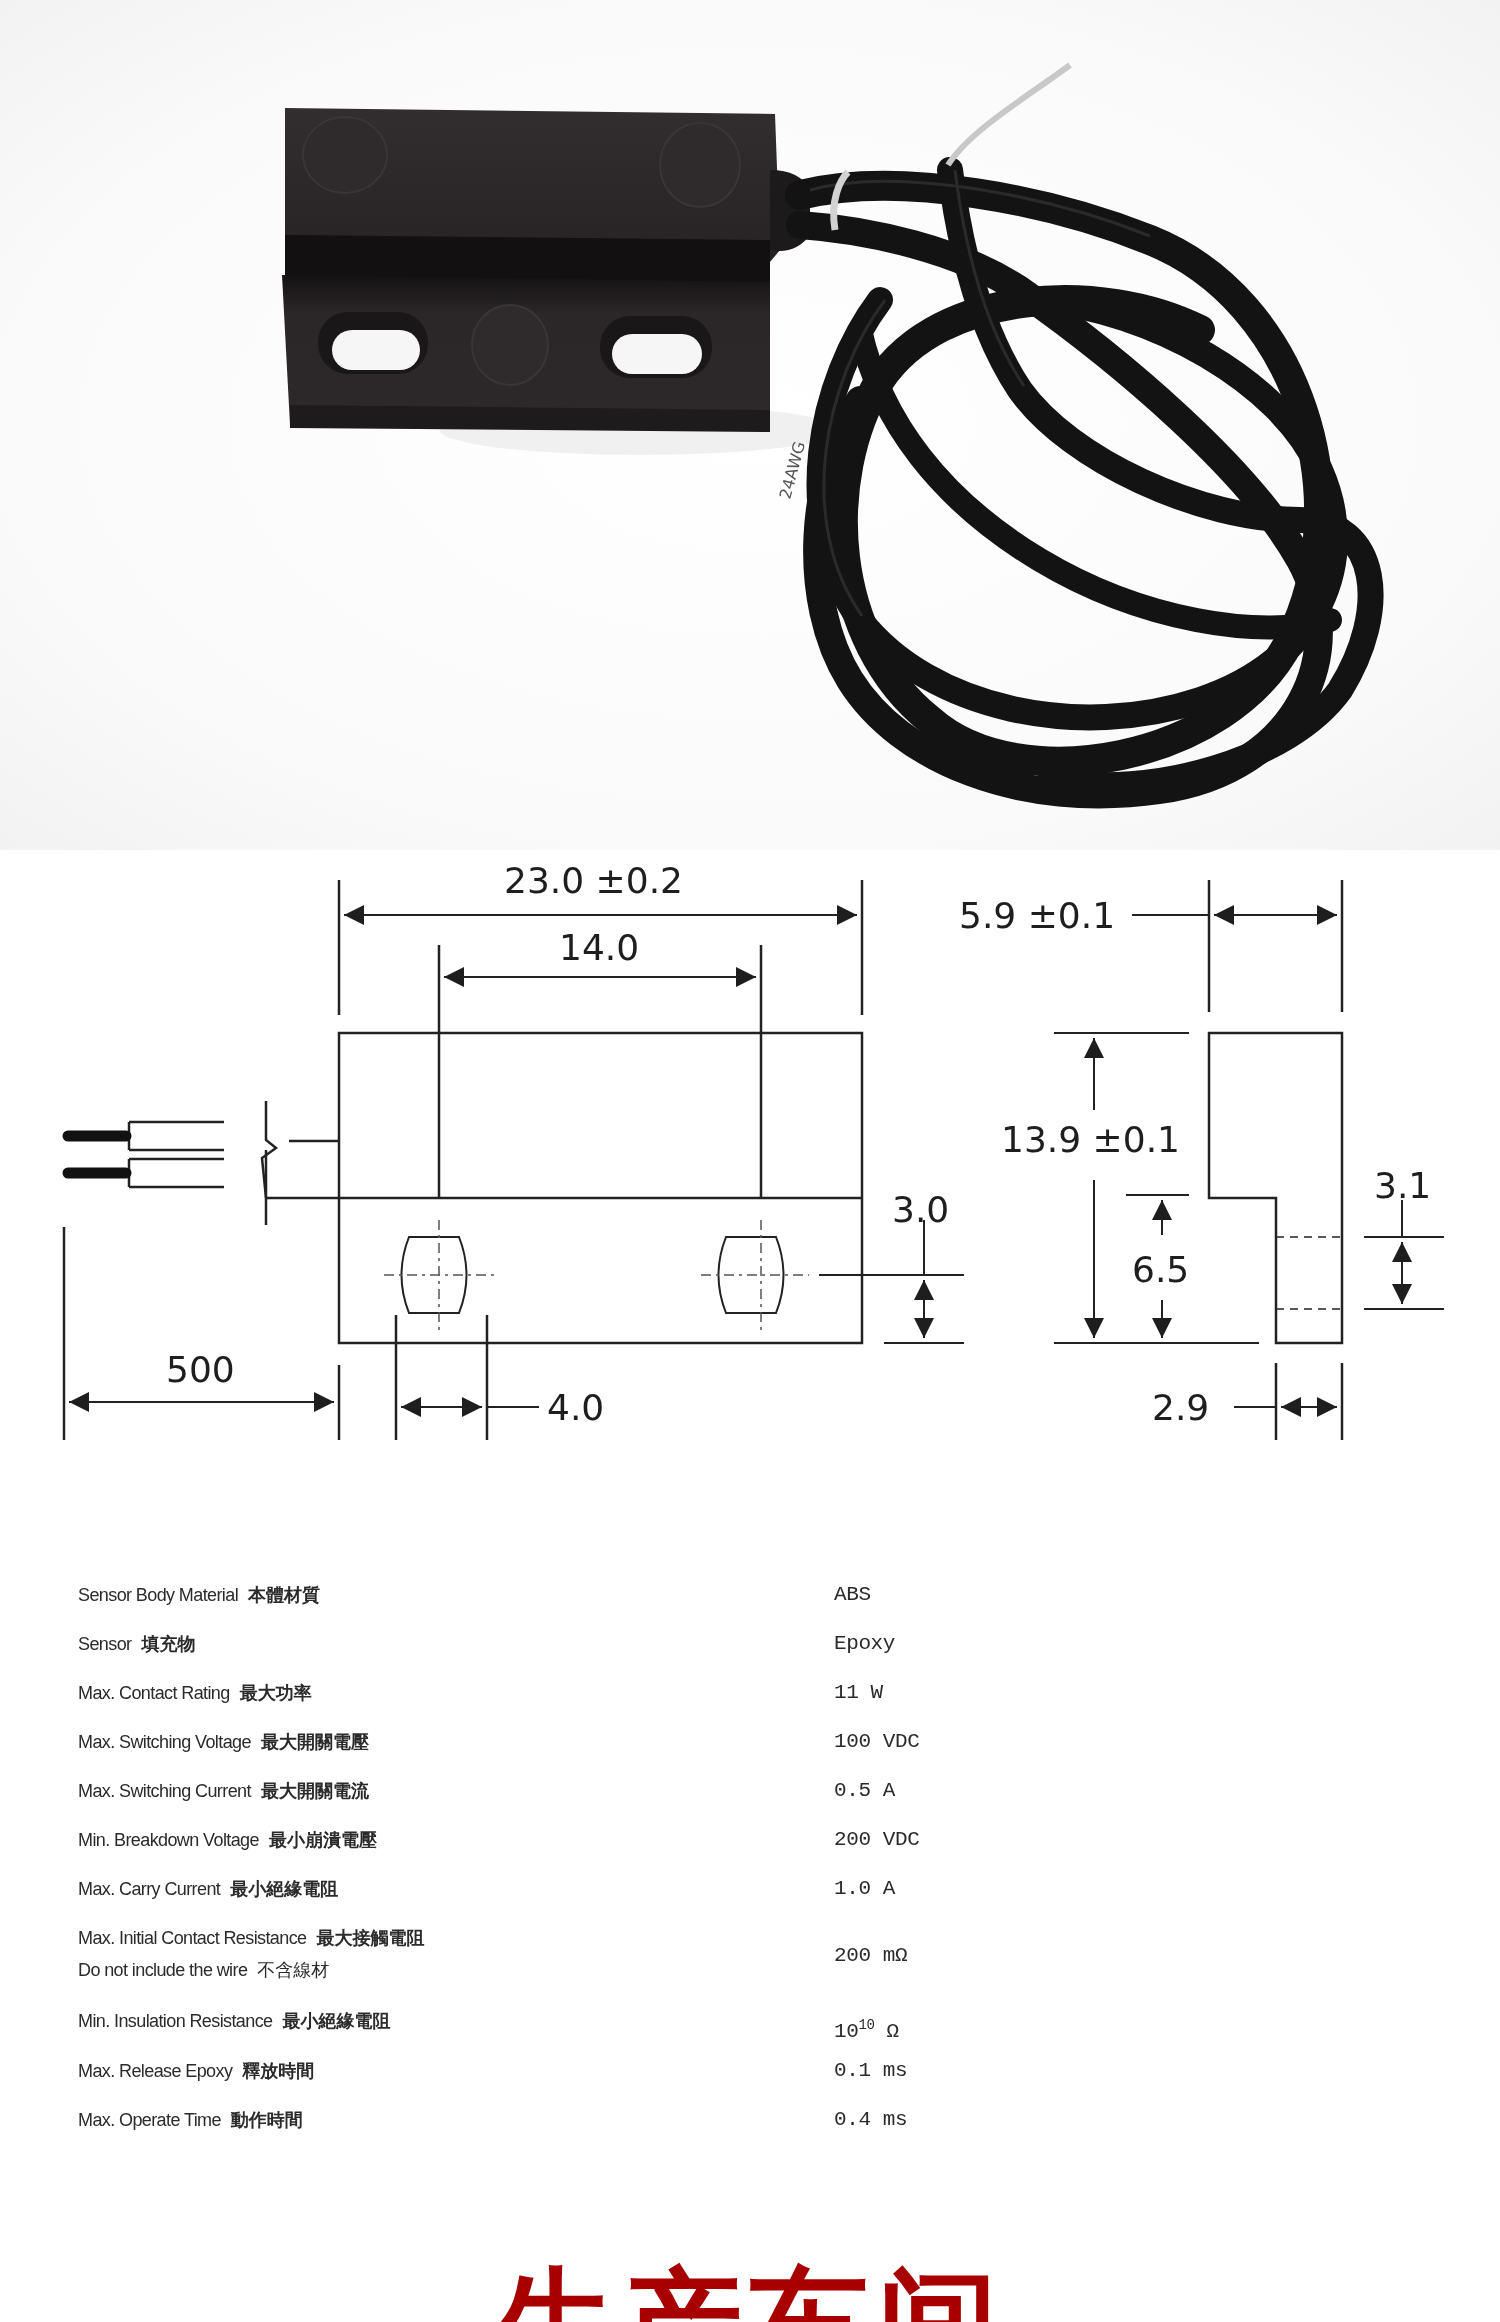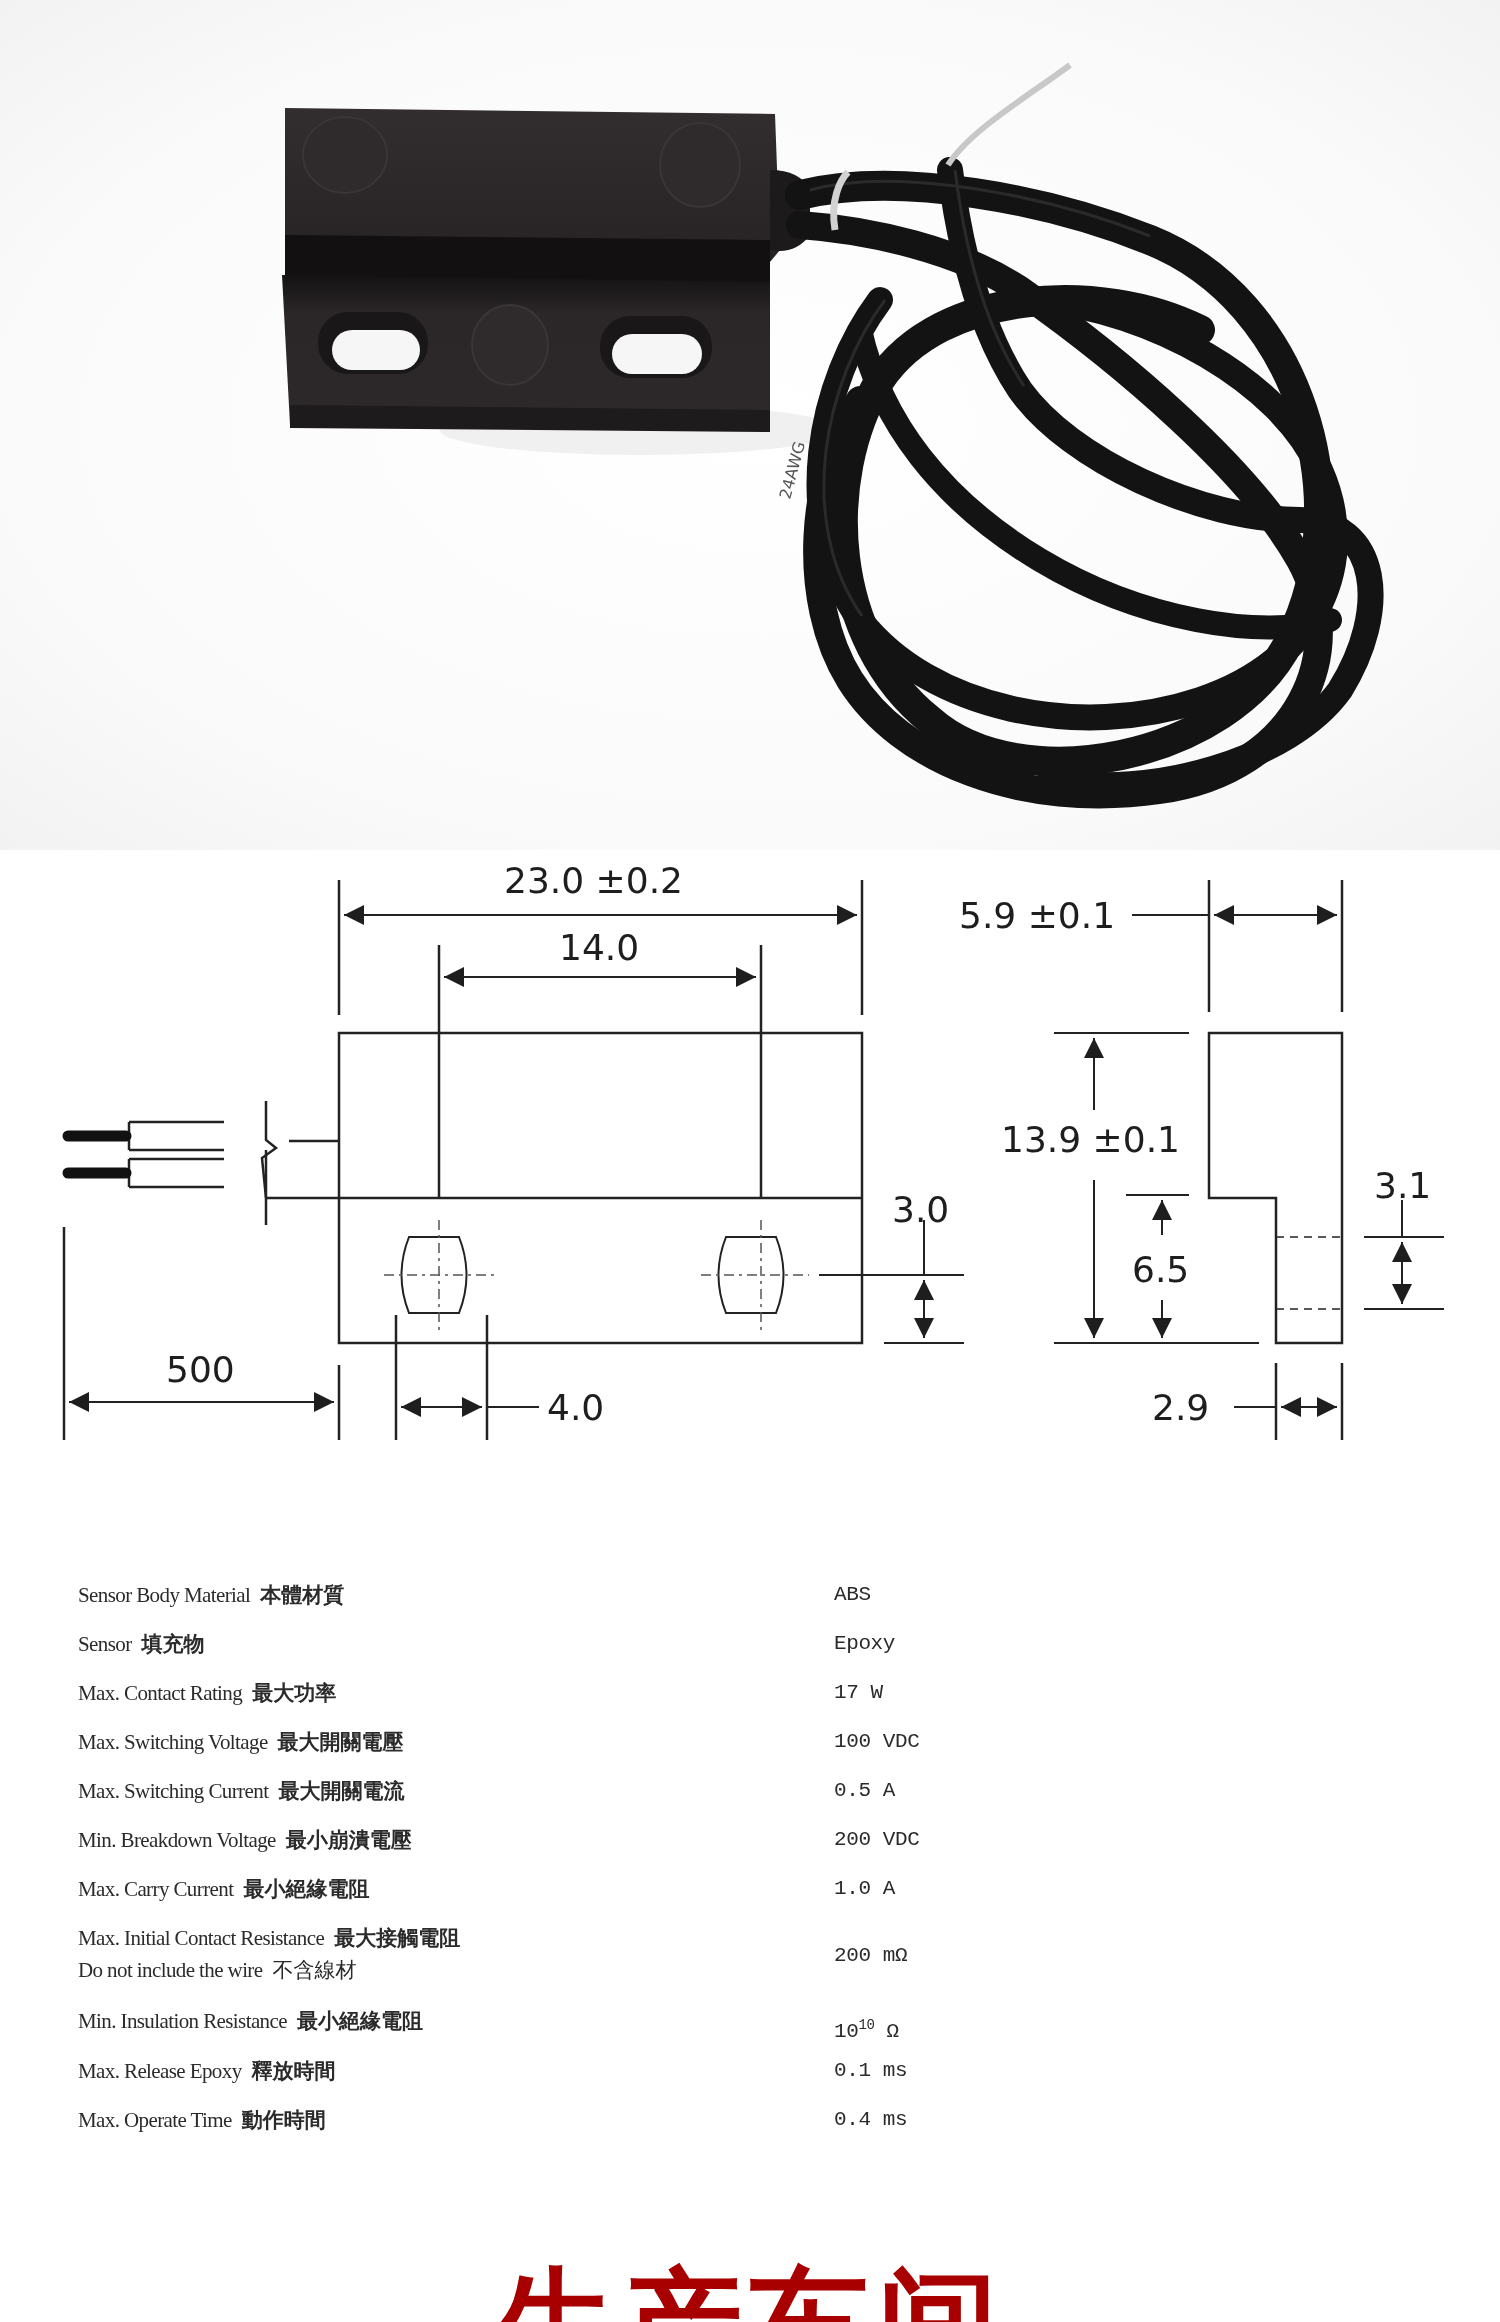--- a/index.html
+++ b/index.html
@@ -12,22 +12,22 @@
   #photo svg { position: absolute; left: 0; top: 0; }
 
   
   #drawing { position: absolute; left: 4px; top: 850px; width: 1500px; height: 640px; }
   #drawing svg { position: absolute; left: 0; top: 0; }
   .dim-label { font-family: "DejaVu Sans", sans-serif; font-size: 36px; fill: #1e1e1e; }
 
   
   #specs { position: absolute; left: 0; top: 1560px; width: 1500px; }
   .spec-row { position: absolute; left: 0; width: 1500px; }
-  .spec-name { position: absolute; left: 78px; font-family: Liberation Serif, serif;
-               font-size: 21px; color: #2b2b2b; letter-spacing: -0.6px; line-height: 30px;
+  .spec-name { position: absolute; left: 78px; font-family: Liberation Sans, sans-serif;
+               font-size: 18px; color: #2b2b2b; letter-spacing: -0.6px; line-height: 30px;
                white-space: nowrap; }
   .spec-name .zh { margin-left: 10px; font-weight: bold; letter-spacing: 0; }
   .spec-value { position: absolute; left: 834px; font-family: Liberation Mono, monospace;
                 font-size: 21px; color: #2b2b2b; letter-spacing: -0.4px; line-height: 30px;
                 white-space: nowrap; }
   .spec-value sup { font-size: 14px; }
 
   
   #footer-heading { position: absolute; left: 0; top: 2255px; width: 1500px; height: 67px;
                     overflow: hidden; text-align: center; }
@@ -200,21 +200,21 @@
   <div class="spec-row" style="top:20px">
     <div class="spec-name"><span>Sensor Body Material</span><span class="zh">本體材質</span></div>
     <div class="spec-value">ABS</div>
   </div>
   <div class="spec-row" style="top:69px">
     <div class="spec-name"><span>Sensor</span><span class="zh">填充物</span></div>
     <div class="spec-value">Epoxy</div>
   </div>
   <div class="spec-row" style="top:118px">
     <div class="spec-name"><span>Max. Contact Rating</span><span class="zh">最大功率</span></div>
-    <div class="spec-value">17 W</div>
+    <div class="spec-value">11 W</div>
   </div>
   <div class="spec-row" style="top:167px">
     <div class="spec-name"><span>Max. Switching Voltage</span><span class="zh">最大開關電壓</span></div>
     <div class="spec-value">100 VDC</div>
   </div>
   <div class="spec-row" style="top:216px">
     <div class="spec-name"><span>Max. Switching Current</span><span class="zh">最大開關電流</span></div>
     <div class="spec-value">0.5 A</div>
   </div>
   <div class="spec-row" style="top:265px">

